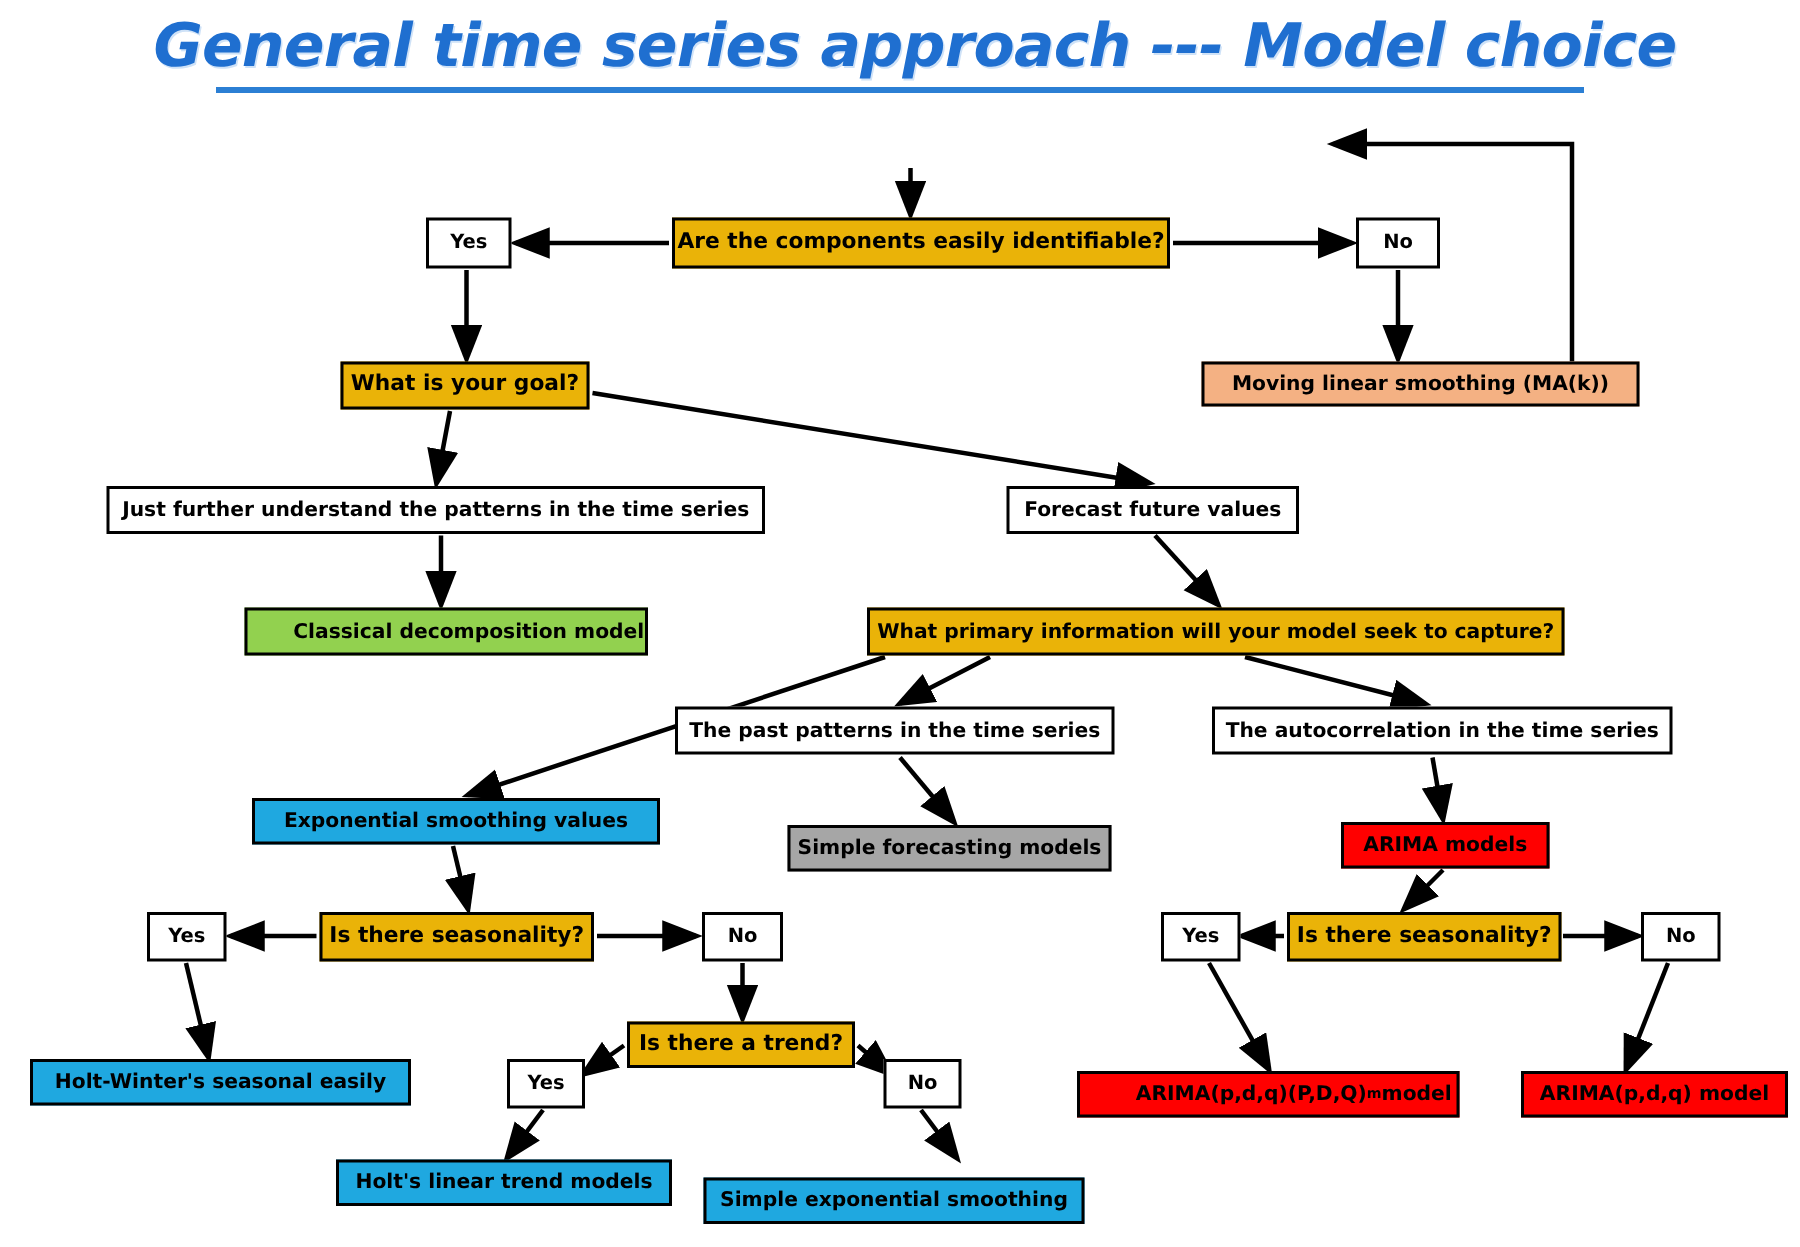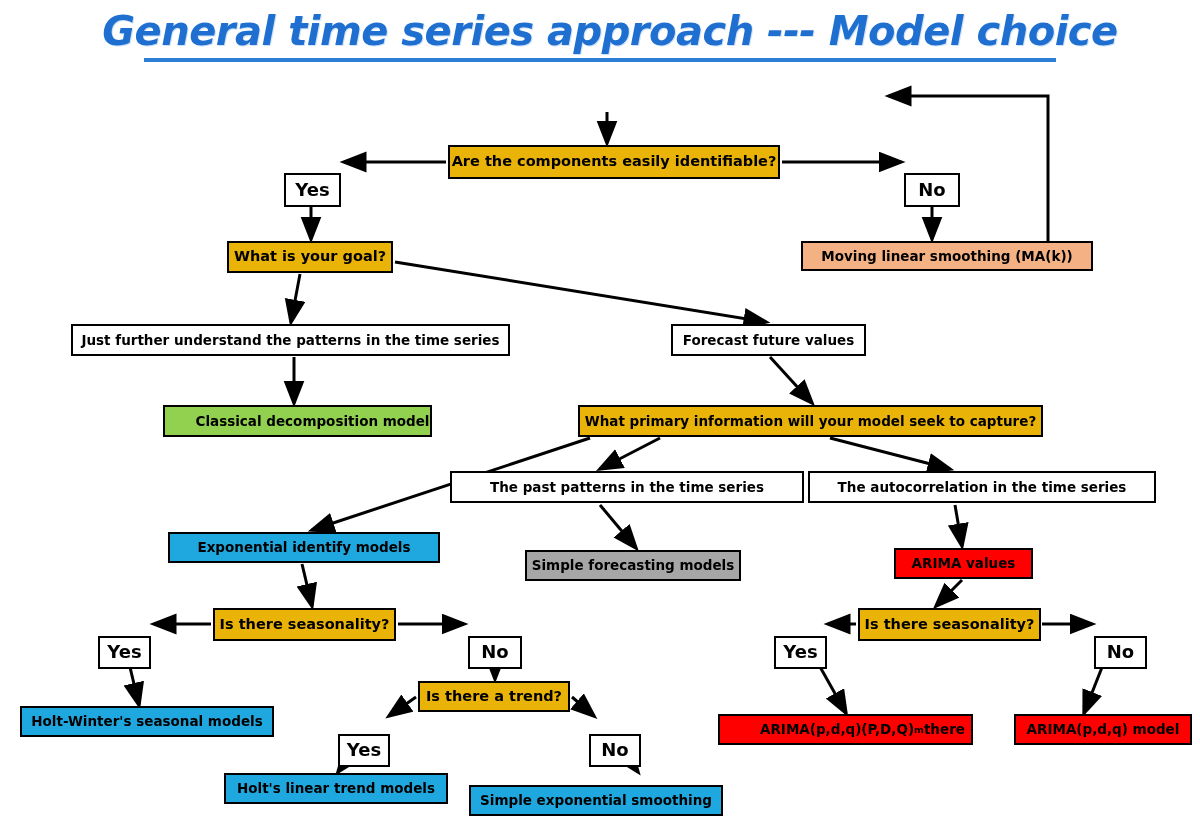--- a/index.html
+++ b/index.html
@@ -58,21 +58,21 @@
   .fill-green  { background: #13a94a; }
   .fill-yellow { background: #eab308; }
   .fill-white  { background: #ffffff; }
   .fill-peach  { background: #f4b183; }
   .fill-lgreen { background: #92d14f; padding-left: 36px; }
   .fill-blue   { background: #1fa8e0; }
   .fill-gray   { background: #a6a6a6; }
   .fill-red    { background: #ff0000; }
   .md { font-size: 13.5px; }
   .lg { font-size: 14.5px; }
-  .yn { font-size: 18px; font-weight: bold; margin-top: 28px; }
+  .yn { font-size: 13px; font-weight: bold; }
 
   svg#edges {
     position: absolute;
     left: 0;
     top: 0;
     width: 1200px;
     height: 831px;
     pointer-events: none;
   }
   sub { font-size: 0.7em; }
@@ -165,55 +165,55 @@
   <div class="node fill-white md" style="left:71px; top:324px; width:439px; height:32px;">Just further understand the patterns in the time series</div>
 
   <div class="node fill-yellow lg" style="left:227px; top:241px; width:166px; height:32px;">What is your goal?</div>
 
   <div class="node fill-white md" style="left:671px; top:324px; width:195px; height:32px;">Forecast future values</div>
 
   <div class="node fill-lgreen md" style="left:163px; top:405px; width:269px; height:32px;">Classical decomposition model</div>
 
   <div class="node fill-yellow md" style="left:578px; top:405px; width:465px; height:32px;">What primary information will your model seek to capture?</div>
 
-  <div class="node fill-white md" style="left:450px; top:471px; width:354px; height:32px;">The past patterns in the time series</div>
-
-  <div class="node fill-white md" style="left:808px; top:471px; width:348px; height:32px;">The autocorrelation in the time series</div>
-
-  <div class="node fill-blue md" style="left:168px; top:532px; width:272px; height:31px;">Exponential identify models</div>
+  <div class="node fill-white md" style="left:450px; top:471px; width:293px; height:32px;">The past patterns in the time series</div>
+
+  <div class="node fill-white md" style="left:808px; top:471px; width:307px; height:32px;">The autocorrelation in the time series</div>
+
+  <div class="node fill-blue md" style="left:168px; top:532px; width:272px; height:31px;">Exponential smoothing values</div>
 
   <div class="node fill-gray md" style="left:525px; top:550px; width:216px; height:31px;">Simple forecasting models</div>
 
-  <div class="node fill-red md" style="left:894px; top:548px; width:139px; height:31px;">ARIMA values</div>
+  <div class="node fill-red md" style="left:894px; top:548px; width:139px; height:31px;">ARIMA models</div>
 
   <div class="node fill-yellow lg" style="left:213px; top:608px; width:183px; height:33px;">Is there seasonality?</div>
 
   <div class="node fill-white yn" style="left:98px; top:608px; width:53px; height:33px;">Yes</div>
 
   <div class="node fill-white yn" style="left:468px; top:608px; width:54px; height:33px;">No</div>
 
-  <div class="node fill-blue md" style="left:20px; top:706px; width:254px; height:31px;">Holt-Winter's seasonal models</div>
+  <div class="node fill-blue md" style="left:20px; top:706px; width:254px; height:31px;">Holt-Winter's seasonal easily</div>
 
   <div class="node fill-yellow lg" style="left:418px; top:681px; width:152px; height:31px;">Is there a trend?</div>
 
   <div class="node fill-white yn" style="left:338px; top:706px; width:52px; height:33px;">Yes</div>
 
   <div class="node fill-white yn" style="left:589px; top:706px; width:52px; height:33px;">No</div>
 
   <div class="node fill-blue md" style="left:224px; top:773px; width:224px; height:31px;">Holt's linear trend models</div>
 
   <div class="node fill-blue md" style="left:469px; top:773px; width:254px; height:31px;margin-top:12px;">Simple exponential smoothing</div>
 
   <div class="node fill-yellow lg" style="left:858px; top:608px; width:183px; height:33px;">Is there seasonality?</div>
 
   <div class="node fill-white yn" style="left:774px; top:608px; width:53px; height:33px;">Yes</div>
 
   <div class="node fill-white yn" style="left:1094px; top:608px; width:53px; height:33px;">No</div>
 
   <div class="node fill-red md" style="left:718px; top:714px; width:255px; height:31px;padding-left:40px;">
       <span>ARIMA(p,d,q)(P,D,Q)</span>
       <sub>m</sub>
-      <span> there</span>
+      <span> model</span>
     </div>
 
   <div class="node fill-red md" style="left:1014px; top:714px; width:178px; height:31px;">ARIMA(p,d,q) model</div>
 
 </div>
 
 </body></html>

